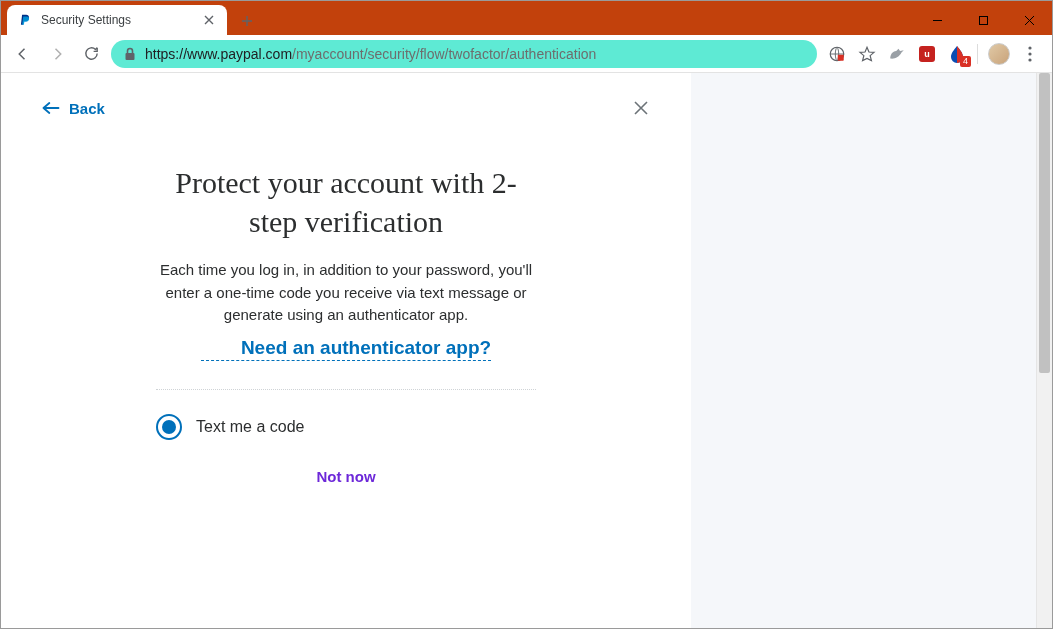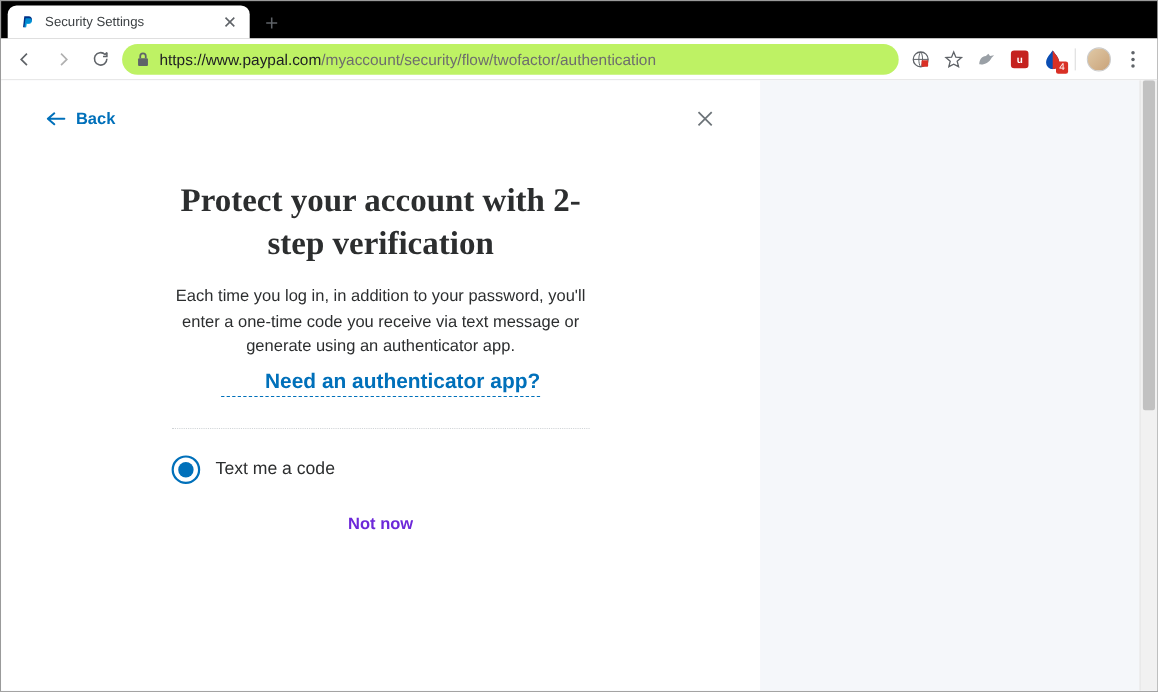--- a/index.html
+++ b/index.html
@@ -1,51 +1,51 @@
 <!DOCTYPE html>
 <html><head>
 <meta charset="utf-8">
 <style>
   * { box-sizing: border-box; margin: 0; padding: 0; }
   html, body { width: 1053px; height: 629px; font-family: "Segoe UI", Arial, sans-serif; overflow: hidden; background:#fff;}
   .window { width:1053px; height:629px; border:1px solid #9a9a9a; display:flex; flex-direction:column; background:#fff;}
-  .tab-strip { display:flex; align-items:flex-end; height:34px; padding-left:6px; background:#000000; flex:0 0 auto; width:100%;}
+  .tab-strip { display:flex; align-items:flex-end; height:34px; padding-left:6px; background:#c2410c; flex:0 0 auto; width:100%;}
   .tab { height:30px; margin-top:4px; background:#fff; border-top-left-radius:8px; border-top-right-radius:8px; display:flex; align-items:center; padding:0 10px; gap:8px; min-width:220px; font-size:12px; color:#3c4043;}
   .tab .favicon { width:16px; height:16px; display:flex; align-items:center; justify-content:center;}
   .tab .favicon svg { width:14px; height:14px;}
   .tab-close { width:16px; height:16px; display:flex; align-items:center; justify-content:center; color:#5f6368; margin-left:auto;}
   .newtab { width:28px; height:28px; display:flex; align-items:center; justify-content:center; color:#5f6368; margin-left:6px; margin-top:3px;}
   .win-controls { margin-left:auto; display:flex; height:30px;}
   .win-btn { width:46px; height:30px; display:flex; align-items:center; justify-content:center; color:#000;}
   
   .toolbar { height:38px; background:#fff; display:flex; align-items:center; padding:0 8px; gap:6px; border-bottom:1px solid #e3e3e3;}
   .tbtn { width:28px; height:28px; display:flex; align-items:center; justify-content:center; color:#5f6368; border-radius:50%;}
   .tbtn.disabled { color:#b0b0b0;}
-  .omnibox { flex:1; height:28px; background:#bef264; border-radius:14px; display:flex; align-items:center; padding:0 12px; gap:8px; color:#202124; font-size:14px;}
+  .omnibox { flex:1; height:28px; background:#5eead4; border-radius:14px; display:flex; align-items:center; padding:0 12px; gap:8px; color:#202124; font-size:14px;}
   .lock { color:#5f6368; width:14px; height:14px; display:flex; align-items:center; justify-content:center;}
   .url-host { color:#202124;}
   .url-path { color:#6d6d6d;}
   .right-icons { display:flex; align-items:center; gap:10px; padding:0 4px;}
   .ext-icon { width:20px; height:20px; display:flex; align-items:center; justify-content:center; position:relative;}
   .shield-red { width:16px; height:16px; background:#c5221f; border-radius:3px; display:flex; align-items:center; justify-content:center; color:#fff; font-size:9px; font-weight:bold;}
   .badge { position:absolute; bottom:-3px; right:-4px; background:#d93025; color:#fff; font-size:9px; padding:0 3px; border-radius:2px; line-height:11px;}
   .avatar { width:22px; height:22px; border-radius:50%; background:linear-gradient(135deg,#e0c9a6,#c9a37a); border:1px solid #ccc;}
   .vline { width:1px; height:20px; background:#dcdcdc; }
   
   .viewport { flex:1; background:#f5f7fa; display:flex; overflow:hidden;}
   .scroll-area { flex:1; overflow:hidden; display:flex; justify-content:flex-start;}
   .scrollbar { width:16px; background:#f1f1f1; border-left:1px solid #e5e5e5; position:relative;}
   .thumb { position:absolute; top:0; left:2px; right:2px; height:300px; background:#c1c1c1; border-radius:2px;}
   .card { width:690px; background:#fff; margin-top:0; padding:0 40px 40px 40px; position:relative;}
   .card-top { display:flex; align-items:center; justify-content:space-between; height:70px;}
   .back-link { display:flex; align-items:center; gap:8px; color:#0070ba; font-weight:700; font-size:15px;}
   .back-link svg { stroke:#0070ba;}
   .close-x { color:#6c7378; width:20px; height:20px; display:flex; align-items:center; justify-content:center;}
   .content-inner { max-width:380px; margin:20px auto 0 auto; text-align:center;}
-  h1.page-title { font-family: Georgia, "Times New Roman", serif; font-weight:700; font-size:30px; line-height:1.3; color:#2c2e2f; margin-bottom:18px;}
+  h1.page-title { font-family: Georgia, "Times New Roman", serif; font-weight:400; font-size:30px; line-height:1.3; color:#2c2e2f; margin-bottom:18px;}
   .desc { font-size:15px; color:#2c2e2f; line-height:1.5; margin-bottom:10px;}
   .help-link { display:inline-block; color:#0070ba; font-weight:700; font-size:19px; border-bottom:1px dashed #0070ba; padding-bottom:1px; margin-bottom:16px;padding-left:40px;}
   .divider { border-top:1px dotted #cfd3d6; margin:12px 0 24px 0;}
   .option { display:flex; align-items:center; gap:14px; text-align:left; margin-bottom:28px;}
   .radio { width:26px; height:26px; border-radius:50%; border:2px solid #cfd3d6; display:flex; align-items:center; justify-content:center; flex-shrink:0;}
   .radio.selected { border-color:#0070ba;}
   .radio.selected::after { content:""; width:14px; height:14px; background:#0070ba; border-radius:50%;}
   .option-label { font-size:16px; color:#2c2e2f;}
   .next-btn { width:100%; height:46px; background:#0070ba; color:#fff; border:none; border-radius:23px; font-size:16px; font-weight:700; margin-top:6px;}
   .notnow { display:block; margin-top:22px; color:#6d28d9; font-weight:700; font-size:15px;}

